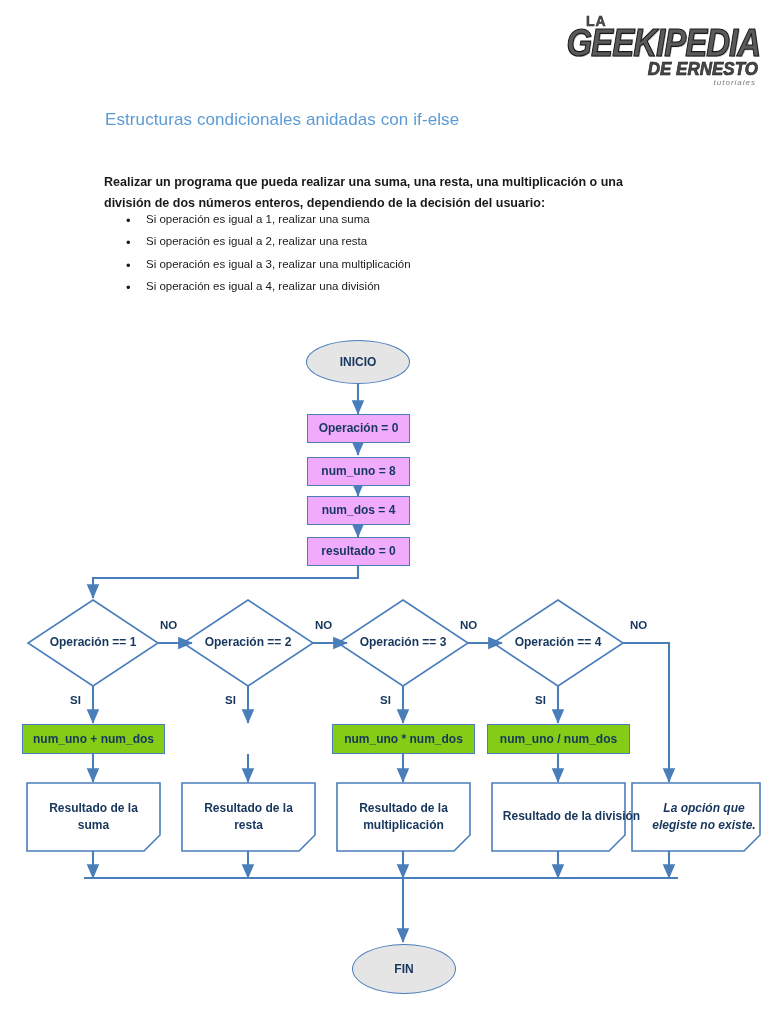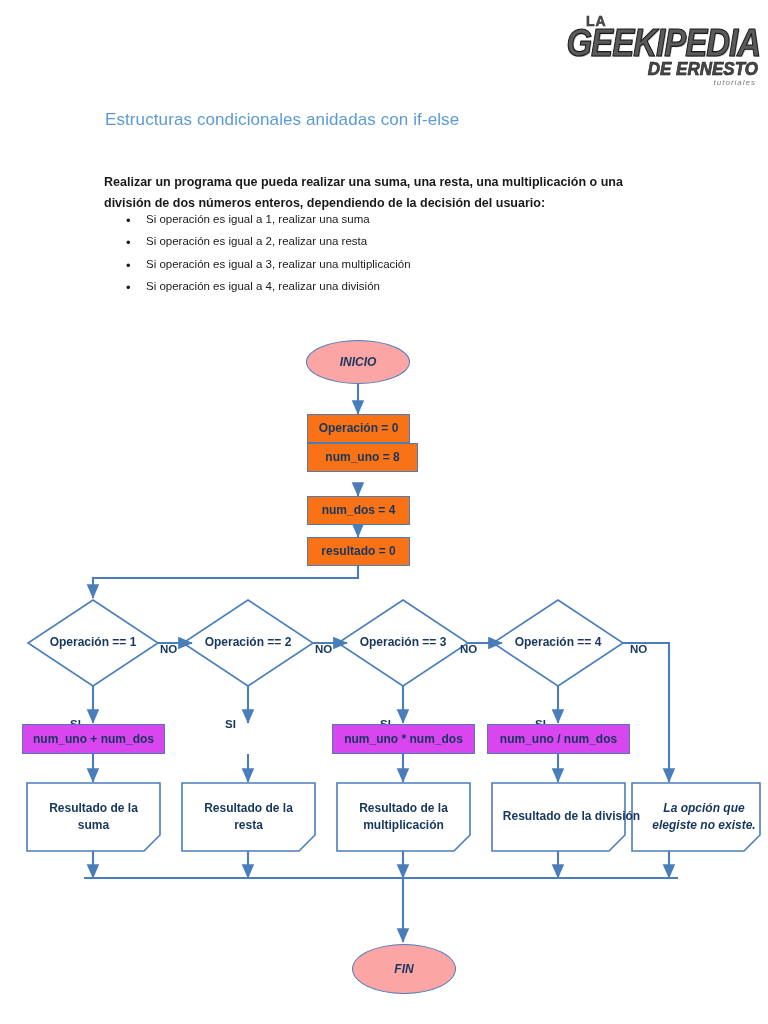--- a/index.html
+++ b/index.html
@@ -72,38 +72,37 @@
   
   .flow{position:absolute; left:0; top:0; width:768px; height:1024px;}
   .flow svg{position:absolute; left:0; top:0;}
 
   .node{
     position:absolute; box-sizing:border-box;
     display:flex; align-items:center; justify-content:center; text-align:center;
     color:#17365D; font-weight:bold; line-height:1.25;
   }
   .proc{
-    border:1.4px solid #4a7ebb; background:#f97316;
+    border:1.4px solid #4a7ebb; background:#f0abfc;
     font-size:12px;
   }
   .opbox{
-    border:1.4px solid #4a7ebb; background:#d946ef;
+    border:1.4px solid #4a7ebb; background:#84cc16;
     font-size:12px;
   }
   .term{
-    border:1.4px solid #4a7ebb; background:#fca5a5; border-radius:50%;
+    border:1.4px solid #4a7ebb; background:#e5e5e5; border-radius:50%;
     font-size:12px;
-    font-style:italic;
   }
   .diamond-label{
     position:absolute; font-size:12px; color:#17365D; font-weight:bold;
     text-align:center; white-space:nowrap;
   }
   .edge-label{
-    position:absolute; font-size:11.5px; color:#17365D; font-weight:bold;margin-top:24px;
+    position:absolute; font-size:11.5px; color:#17365D; font-weight:bold;
   }
   .disp{
     position:absolute; box-sizing:border-box;
     display:flex; align-items:center; justify-content:center; text-align:center;
     color:#17365D; font-weight:bold; font-size:12px; line-height:1.45;
   }
 </style>
 </head>
 <body>
 
@@ -179,21 +178,21 @@
         <path d="M337,783 L470,783 L470,835 L454,851 L337,851 Z" stroke-width="1.6"></path>
         <path d="M492,783 L625,783 L625,835 L609,851 L492,851 Z" stroke-width="1.6"></path>
         <path d="M632,783 L760,783 L760,835 L744,851 L632,851 Z" stroke-width="1.6"></path>
       </g>
     </svg>
 
     <div class="node term" style="left:306px;top:340px;width:104px;height:44px;">INICIO</div>
     <div class="node term" style="left:352px;top:944px;width:104px;height:50px;">FIN</div>
 
     <div class="node proc" style="left:307px;top:414px;width:103px;height:29px;">Operación = 0</div>
-    <div class="node proc" style="left:307px;top:443px;width:111px;height:29px;">num_uno = 8</div>
+    <div class="node proc" style="left:307px;top:457px;width:103px;height:29px;">num_uno = 8</div>
     <div class="node proc" style="left:307px;top:496px;width:103px;height:29px;">num_dos = 4</div>
     <div class="node proc" style="left:307px;top:537px;width:103px;height:29px;">resultado = 0</div>
 
     <div class="diamond-label" style="left:28px;top:635px;width:130px;">Operación == 1</div>
     <div class="diamond-label" style="left:183px;top:635px;width:130px;">Operación == 2</div>
     <div class="diamond-label" style="left:338px;top:635px;width:130px;">Operación == 3</div>
     <div class="diamond-label" style="left:493px;top:635px;width:130px;">Operación == 4</div>
 
     <div class="edge-label" style="left:160px;top:619px;">NO</div>
     <div class="edge-label" style="left:315px;top:619px;">NO</div>

